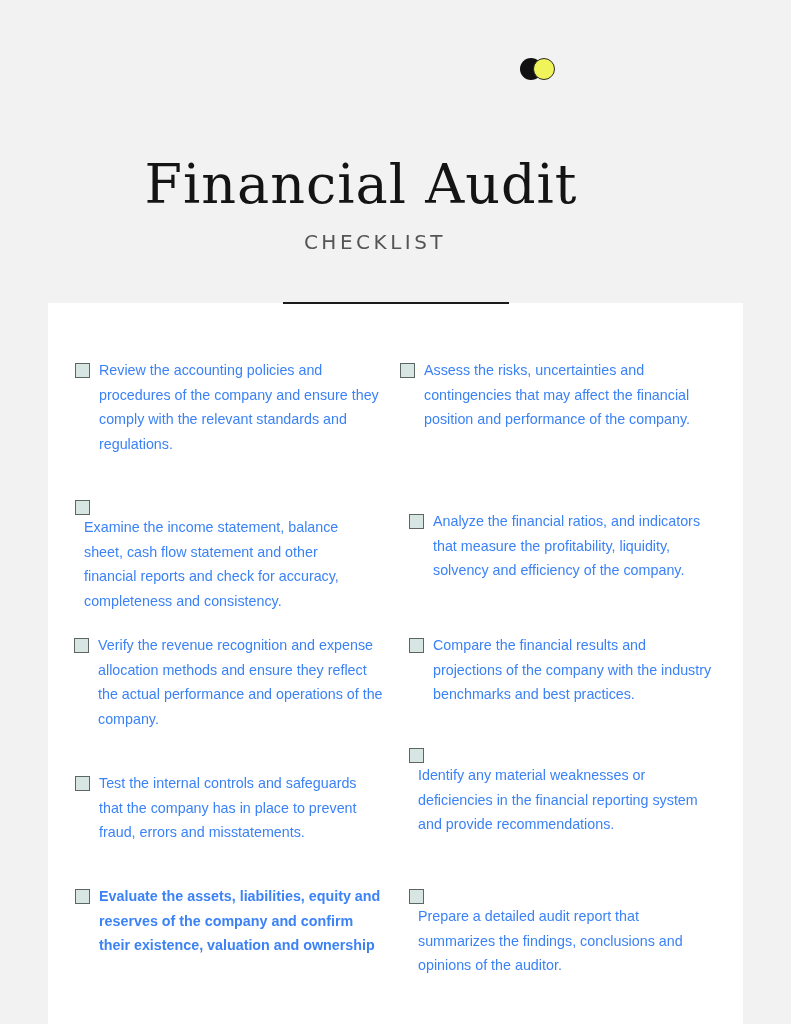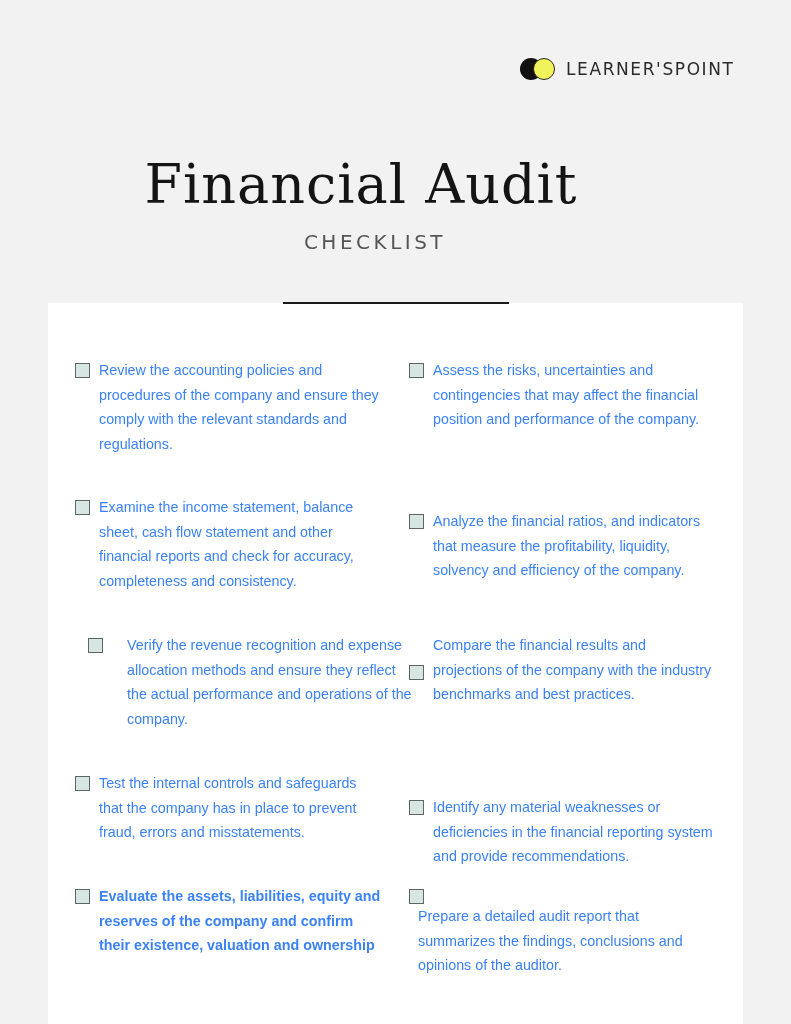--- a/index.html
+++ b/index.html
@@ -124,67 +124,66 @@
     .col-right .item-text { width: 285px; }
   </style>
 </head>
 <body>
 
 <div class="logo">
   <div class="logo-mark">
     <span class="dot-black"></span>
     <span class="dot-yellow"></span>
   </div>
-  <span class="logo-text">LEARNER'SPOINT</span>
 </div>
 
 <h1 class="title">Financial Audit</h1>
 <div class="subtitle">CHECKLIST</div>
 
 <div class="divider"></div>
 
 <div class="card">
 
   <div class="col-left">
     <div class="item" style="left:27px; top:55px;">
       <span class="checkbox"></span>
       <span class="item-text">Review the accounting policies and procedures of the company and ensure they comply with the relevant standards and regulations.</span>
     </div>
-    <div class="item" style="left:27px; top:192px;">
+    <div class="item" style="left:27px; top:192px;flex-direction:column;">
       <span class="checkbox"></span>
       <span class="item-text">Examine the income statement, balance sheet, cash flow statement and other financial reports and check for accuracy, completeness and consistency.</span>
     </div>
-    <div class="item" style="left:40px; top:330px;gap:15px;">
+    <div class="item" style="left:26px; top:330px;">
       <span class="checkbox"></span>
       <span class="item-text">Verify the revenue recognition and expense allocation methods and ensure they reflect the actual performance and operations of the company.</span>
     </div>
     <div class="item" style="left:27px; top:468px;">
       <span class="checkbox"></span>
       <span class="item-text">Test the internal controls and safeguards that the company has in place to prevent fraud, errors and misstatements.</span>
     </div>
     <div class="item" style="left:27px; top:581px;font-weight:bold;">
       <span class="checkbox"></span>
       <span class="item-text">Evaluate the assets, liabilities, equity and reserves of the company and confirm their existence, valuation and ownership</span>
     </div>
   </div>
 
   <div class="col-right">
-    <div class="item" style="left:361px; top:55px;">
+    <div class="item" style="left:352px; top:55px;">
       <span class="checkbox"></span>
       <span class="item-text">Assess the risks, uncertainties and contingencies that may affect the financial position and performance of the company.</span>
     </div>
     <div class="item" style="left:361px; top:206px;">
       <span class="checkbox"></span>
       <span class="item-text">Analyze the financial ratios, and indicators that measure the profitability, liquidity, solvency and efficiency of the company.</span>
     </div>
-    <div class="item" style="left:361px; top:330px;align-items:center;">
+    <div class="item" style="left:361px; top:330px;">
       <span class="checkbox"></span>
       <span class="item-text">Compare the financial results and projections of the company with the industry benchmarks and best practices.</span>
     </div>
-    <div class="item" style="left:361px; top:492px;">
+    <div class="item" style="left:361px; top:440px;flex-direction:column;">
       <span class="checkbox"></span>
       <span class="item-text">Identify any material weaknesses or deficiencies in the financial reporting system and provide recommendations.</span>
     </div>
     <div class="item" style="left:361px; top:581px;flex-direction:column;">
       <span class="checkbox"></span>
       <span class="item-text">Prepare a detailed audit report that summarizes the findings, conclusions and opinions of the auditor.</span>
     </div>
   </div>
 
 </div>

